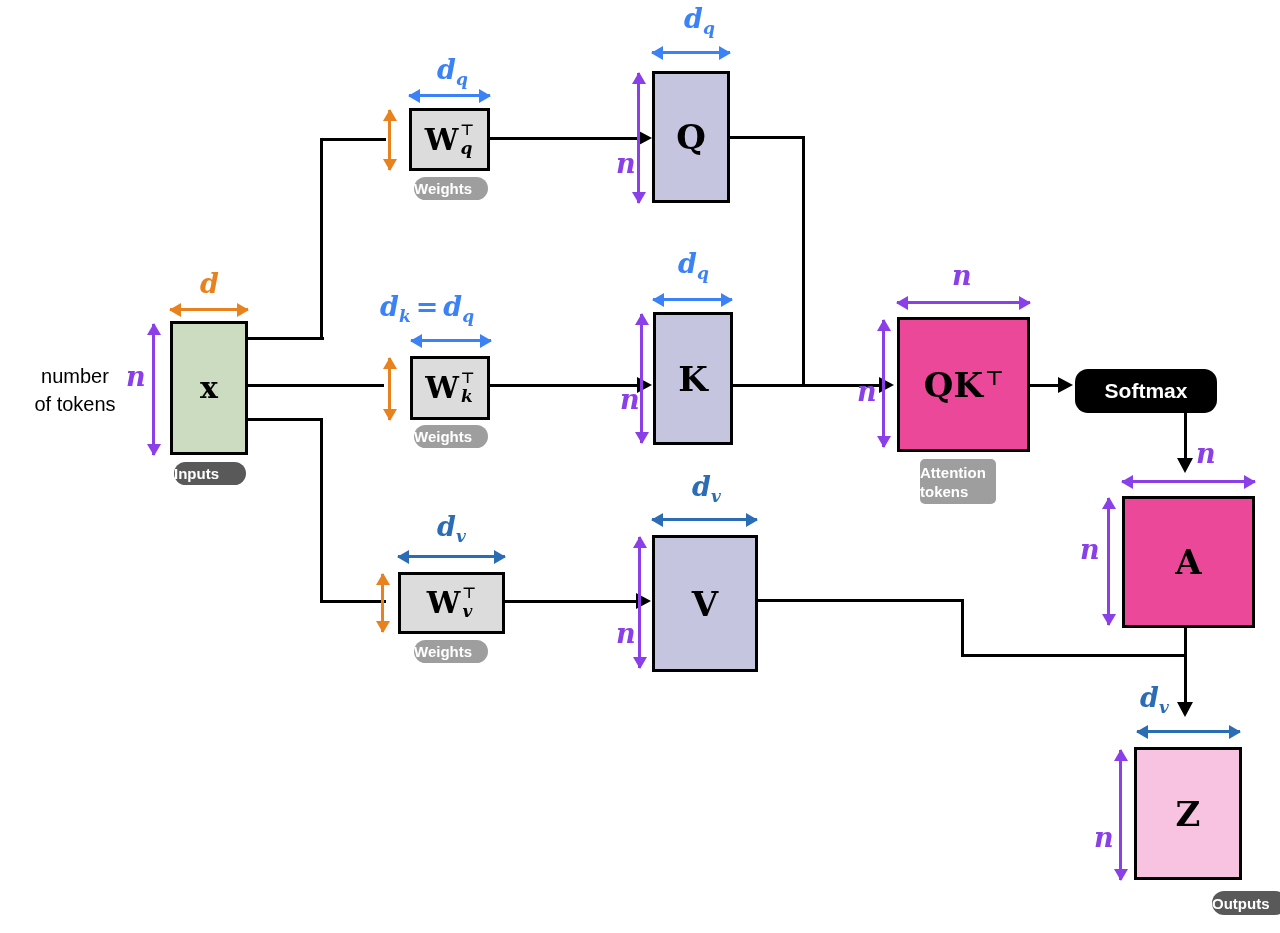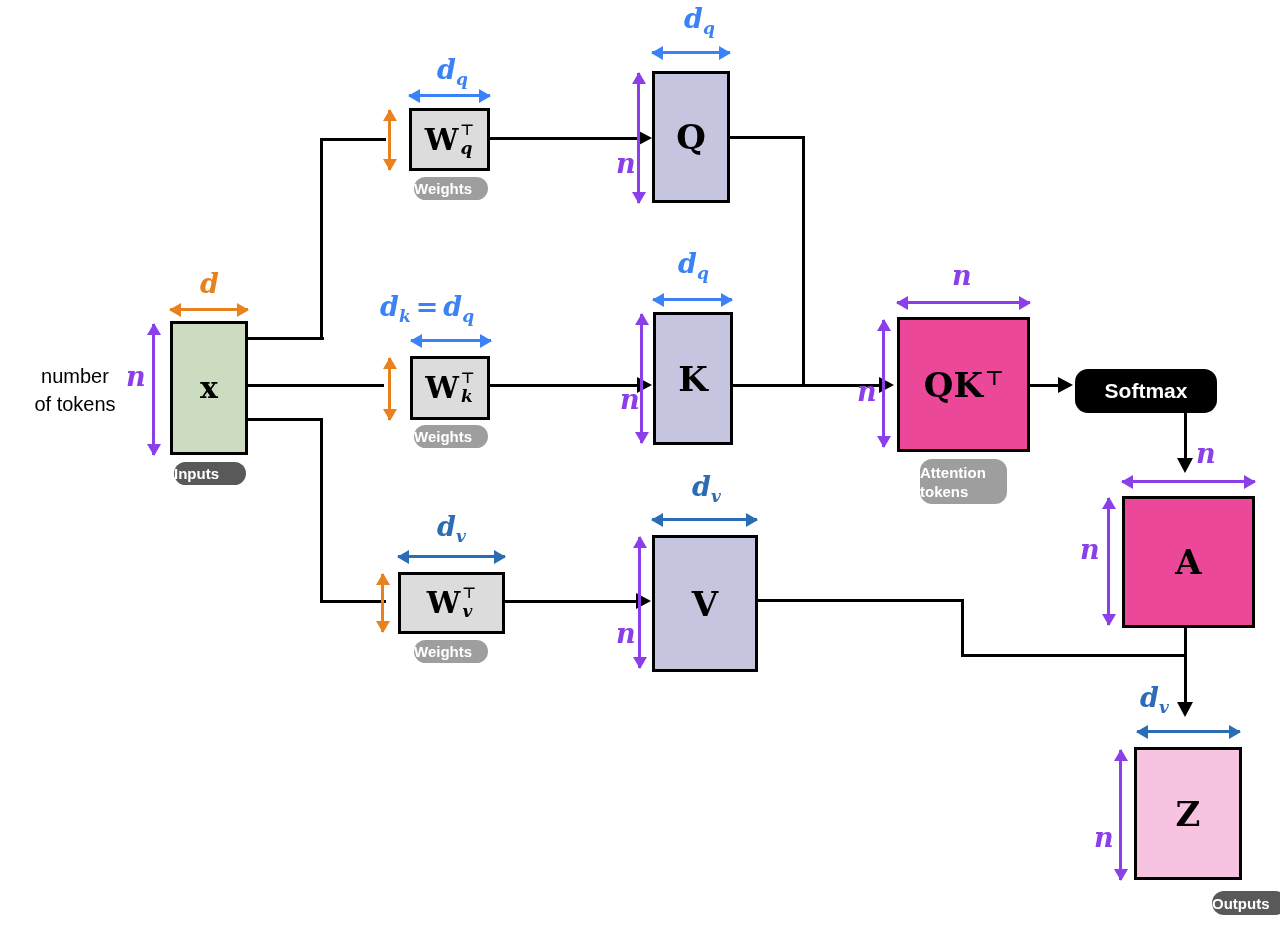--- a/index.html
+++ b/index.html
@@ -235,21 +235,21 @@
   </div>
   <div class="pill pill-light" style="left:414px;top:177px;width:74px;height:23px">
     <span>Weights</span>
   </div>
   <div class="pill pill-light" style="left:414px;top:425px;width:74px;height:23px">
     <span>Weights</span>
   </div>
   <div class="pill pill-light" style="left:414px;top:640px;width:74px;height:23px">
     <span>Weights</span>
   </div>
-  <div class="pill pill-light" style="left:920px;top:459px;width:87px;height:45px;border-radius:12px">
+  <div class="pill pill-light" style="left:920px;top:459px;width:76px;height:45px;border-radius:5px">
     <span>Attention</span>
     <span>tokens</span>
   </div>
   <div class="pill pill-dark" style="left:1212px;top:891px;width:75px;height:24px">
     <span>Outputs</span>
   </div>
 
 </div>
 
 </body></html>

